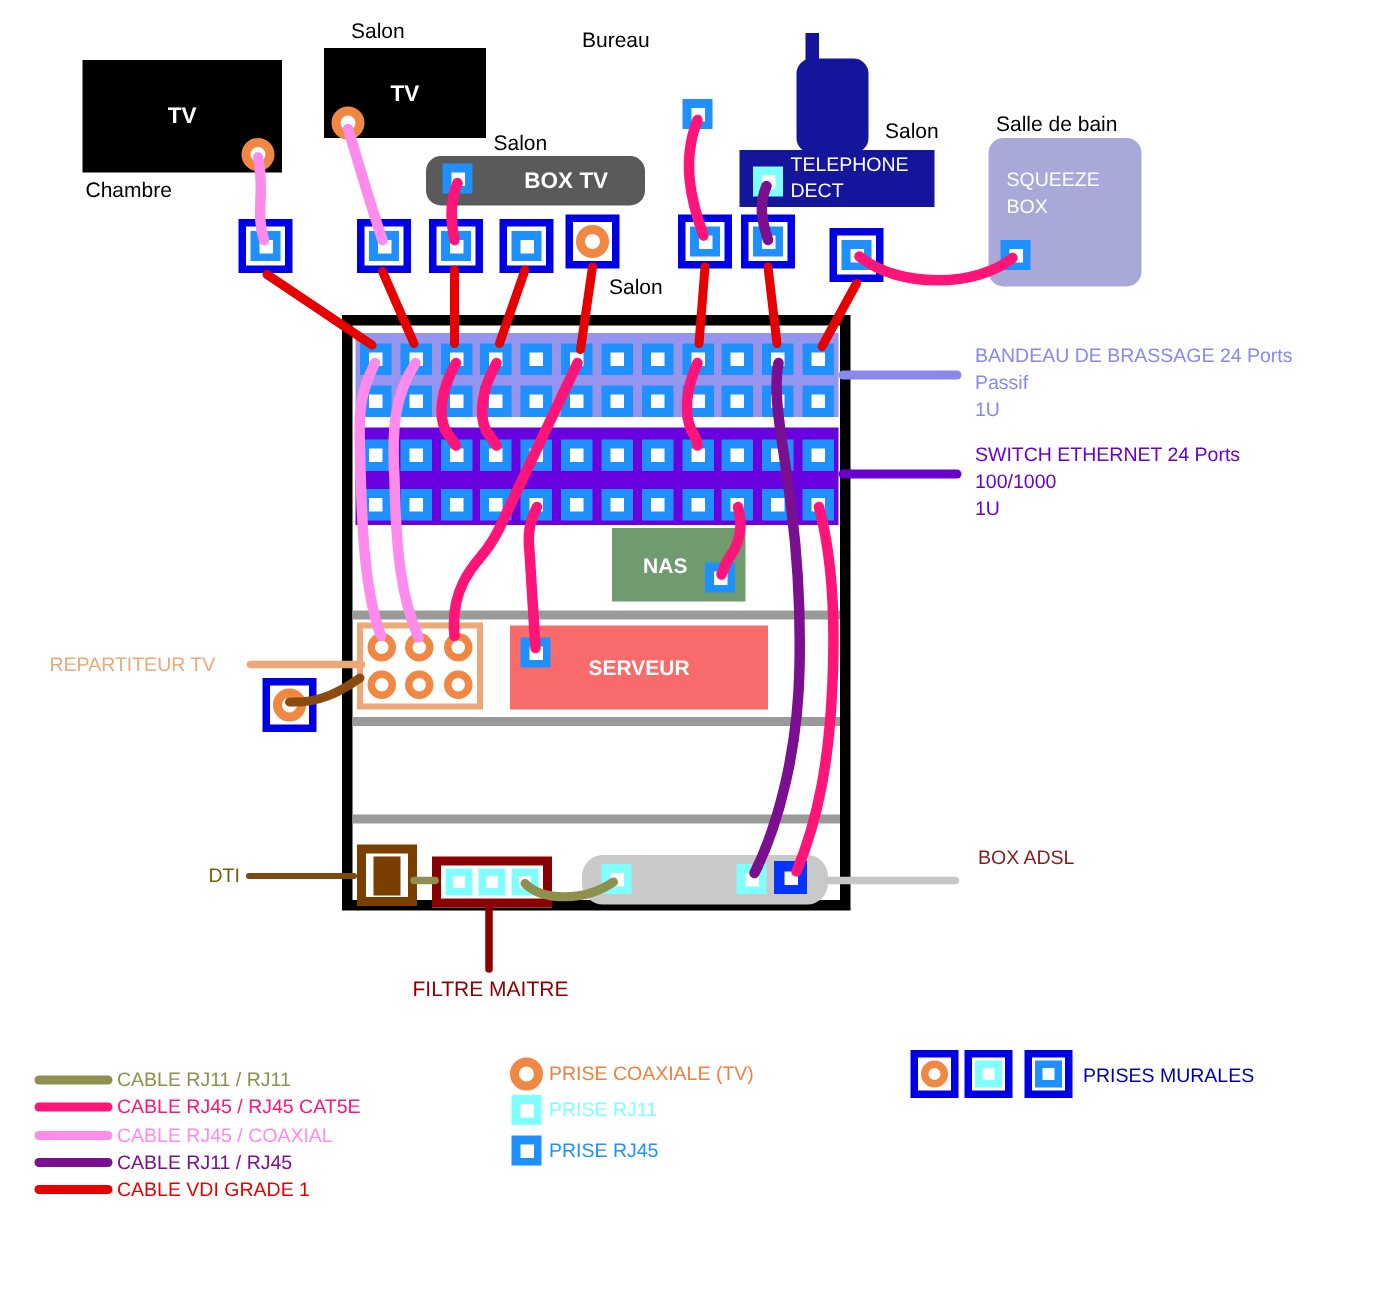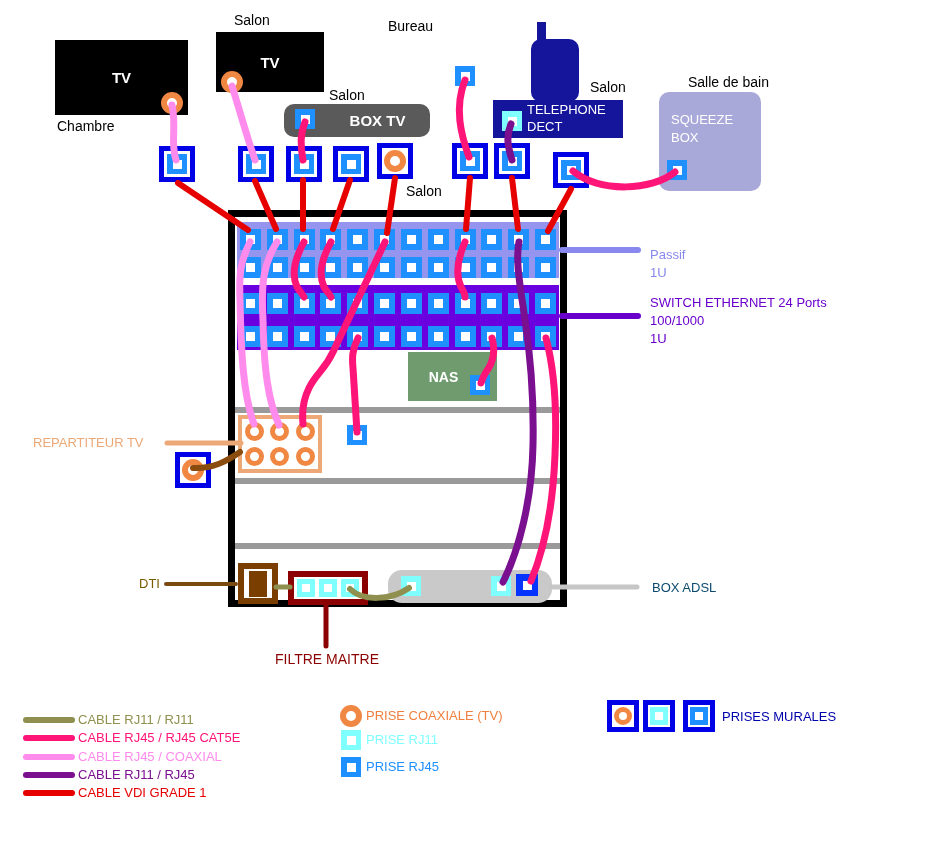--- a/index.html
+++ b/index.html
@@ -79,21 +79,21 @@
   <div class="abs dect z2" style="left:537px;top:22px;width:9px;height:22px;"></div>
   <div class="abs dect z2" style="left:531px;top:39px;width:48px;height:63px;border-radius:10px;"></div>
   <div class="abs dect z2" style="left:493px;top:100px;width:130px;height:38px;"></div>
   <span class="lbl white z3" style="left:527px;top:102px;font-size:13px;">TELEPHONE</span>
   <span class="lbl white z3" style="left:527px;top:119px;font-size:13px;">DECT</span>
   <div class="abs port cyan z3" style="left:502px;top:111px;">
       <div class="hole"></div>
     </div>
   <span class="lbl" style="left:590px;top:79px;">Salon</span>
 
-  <span class="lbl" style="left:664px;top:74px;margin-left:24px;">Salle de bain</span>
+  <span class="lbl" style="left:664px;top:74px;">Salle de bain</span>
   <div class="abs squeeze z2" style="left:659px;top:92px;width:102px;height:99px;"></div>
   <span class="lbl white z3" style="left:671px;top:112px;font-size:13px;">SQUEEZE</span>
   <span class="lbl white z3" style="left:671px;top:130px;font-size:13px;">BOX</span>
   <div class="abs port z3" style="left:667px;top:160px;">
       <div class="hole"></div>
     </div>
 
   <div class="outlet z3" style="left:159px;top:146px;">
       <div class="port">
         <div class="hole"></div>
@@ -309,20 +309,23 @@
 
   <div class="abs repart z3" style="left:238px;top:415px;width:84px;height:58px;">
     <div class="coax-ring" style="border-width:5px;width:9px;height:9px;"></div>
     <div class="coax-ring" style="border-width:5px;width:9px;height:9px;"></div>
     <div class="coax-ring" style="border-width:5px;width:9px;height:9px;"></div>
     <div class="coax-ring" style="border-width:5px;width:9px;height:9px;"></div>
     <div class="coax-ring" style="border-width:5px;width:9px;height:9px;"></div>
     <div class="coax-ring" style="border-width:5px;width:9px;height:9px;"></div>
   </div>
 
+  <div class="abs serveur z3" style="left:340px;top:417px;width:172px;height:56px;">
+    <span>SERVEUR</span>
+  </div>
   <div class="abs port z4" style="left:347px;top:425px;">
       <div class="hole"></div>
     </div>
 
   <div class="abs dti z3" style="left:238px;top:563px;width:40px;height:41px;">
       <div class="bar"></div>
     </div>
 
   <div class="abs filtre z3" style="left:288px;top:571px;width:80px;height:34px;">
     <div class="p">
@@ -340,31 +343,32 @@
   <div class="abs port cyan z4" style="left:401px;top:576px;">
       <div class="hole"></div>
     </div>
   <div class="abs port cyan z4" style="left:491px;top:576px;">
       <div class="hole"></div>
     </div>
   <div class="abs port deepblue z4" style="left:516px;top:574px;">
       <div class="hole"></div>
     </div>
 
+  <span class="lbl" style="left: 650px; top: 229px; font-size: 13px; color: rgb(136, 136, 238);">BANDEAU DE BRASSAGE 24 Ports</span>
   <span class="lbl" style="left: 650px; top: 247px; font-size: 13px; color: rgb(136, 136, 238);">Passif</span>
   <span class="lbl" style="left: 650px; top: 265px; font-size: 13px; color: rgb(136, 136, 238);">1U</span>
 
   <span class="lbl" style="left: 650px; top: 295px; font-size: 13px; color: rgb(106, 0, 204);">SWITCH ETHERNET 24 Ports</span>
   <span class="lbl" style="left: 650px; top: 313px; font-size: 13px; color: rgb(106, 0, 204);">100/1000</span>
   <span class="lbl" style="left: 650px; top: 331px; font-size: 13px; color: rgb(106, 0, 204);">1U</span>
 
   <span class="lbl" style="left: 33px; top: 435px; font-size: 13px; color: rgb(236, 168, 118);">REPARTITEUR TV</span>
   <span class="lbl" style="left: 139px; top: 576px; font-size: 13px; color: rgb(122, 92, 0);">DTI</span>
   <span class="lbl" style="left: 275px; top: 651px; font-size: 14px; color: rgb(139, 0, 0);">FILTRE MAITRE</span>
-  <span class="lbl" style="left: 652px; top: 580px; font-size: 13px; color: #0c4a6e;">BOX ADSL</span>
+  <span class="lbl" style="left: 652px; top: 564px; font-size: 13px; color: #7f1d1d;">BOX ADSL</span>
 
   <div class="swatch" style="left: 23px; top: 717px; background: rgb(143, 143, 79);"></div>
   <span class="lbl" style="left: 78px; top: 712px; font-size: 13px; color: rgb(143, 143, 79);">CABLE RJ11 / RJ11</span>
   <div class="swatch" style="left: 23px; top: 735px; background: rgb(255, 20, 120);"></div>
   <span class="lbl" style="left: 78px; top: 730px; font-size: 13px; color: rgb(255, 20, 120);">CABLE RJ45 / RJ45  CAT5E</span>
   <div class="swatch" style="left: 23px; top: 754px; background: rgb(255, 140, 237);"></div>
   <span class="lbl" style="left: 78px; top: 749px; font-size: 13px; color: rgb(255, 140, 237); text-align: right;">CABLE RJ45 / COAXIAL</span>
   <div class="swatch" style="left: 23px; top: 772px; background: rgb(122, 15, 143);"></div>
   <span class="lbl" style="left: 78px; top: 767px; font-size: 13px; color: rgb(122, 15, 143);">CABLE RJ11 / RJ45</span>
   <div class="swatch" style="left: 23px; top: 790px; background: rgb(230, 0, 0);"></div>

